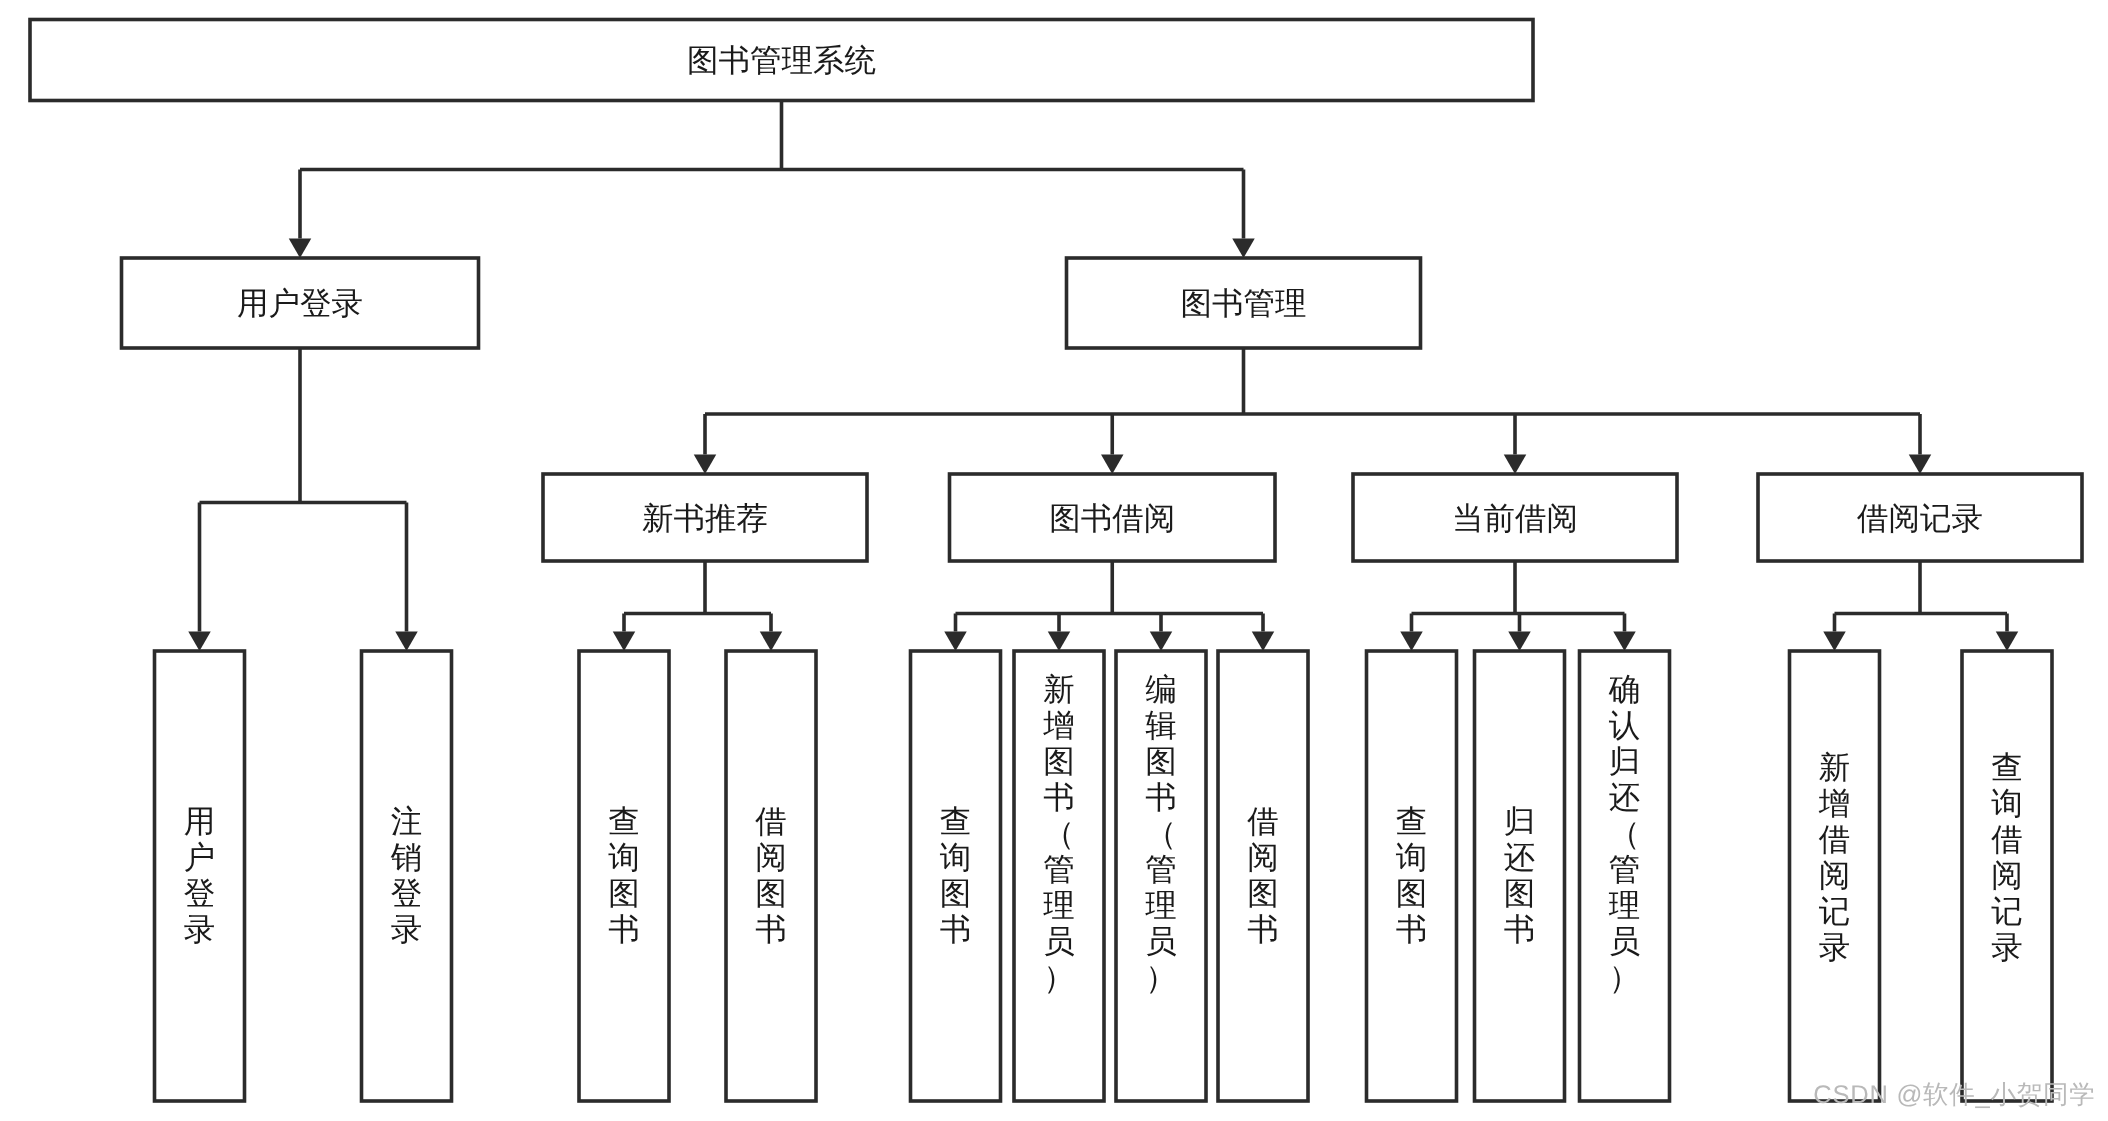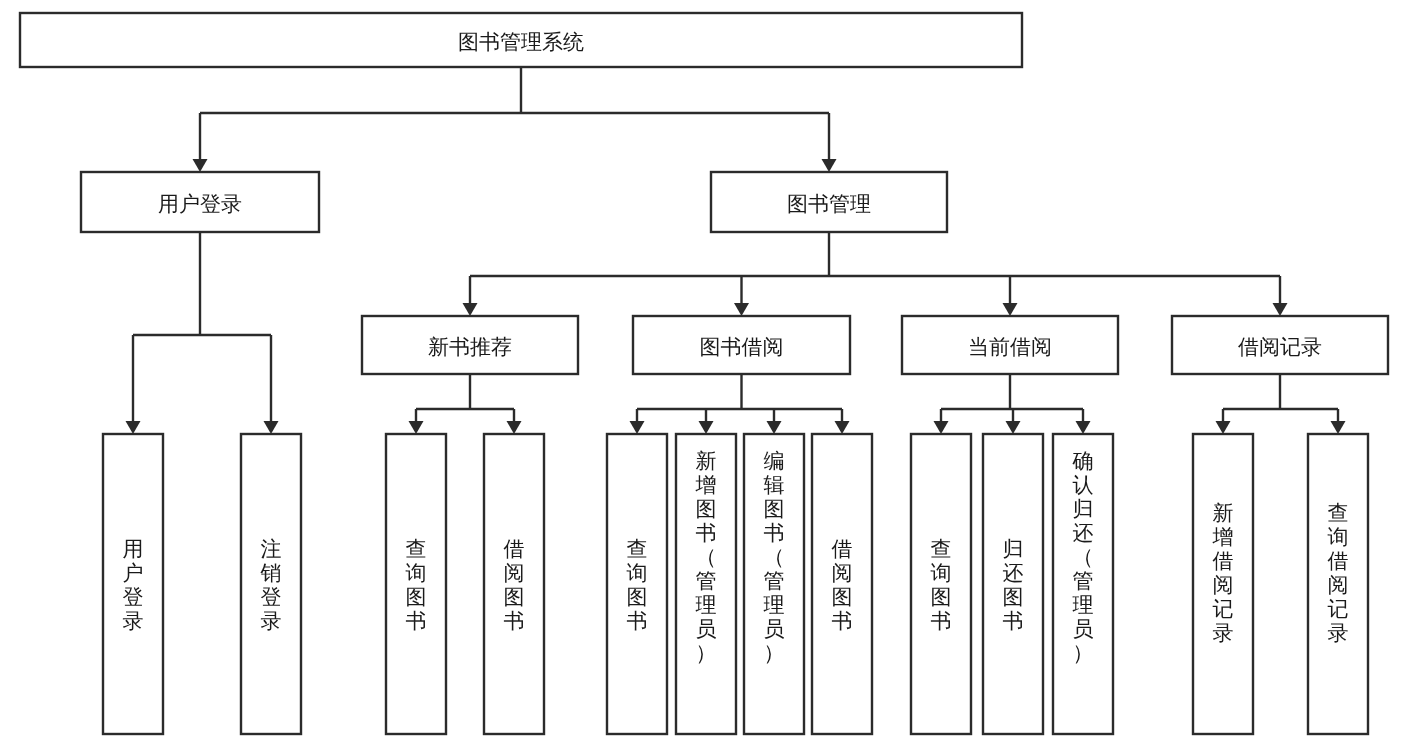--- a/index.html
+++ b/index.html
@@ -196,13 +196,14 @@
         <g>
           <rect x="1193" y="434" width="60" height="300" class="node-box"></rect>
           <text x="1223" class="node-label-vert" text-anchor="middle" font-size="21" fill="#1a1a1a" font-family="&quot;Liberation Sans&quot;, &quot;DejaVu Sans&quot;, sans-serif"><tspan x="1223" y="512" dominant-baseline="central">新</tspan><tspan x="1223" y="536" dominant-baseline="central">增</tspan><tspan x="1223" y="560" dominant-baseline="central">借</tspan><tspan x="1223" y="584" dominant-baseline="central">阅</tspan><tspan x="1223" y="608" dominant-baseline="central">记</tspan><tspan x="1223" y="632" dominant-baseline="central">录</tspan></text>
         </g>
         <g>
           <rect x="1308" y="434" width="60" height="300" class="node-box"></rect>
           <text x="1338" class="node-label-vert" text-anchor="middle" font-size="21" fill="#1a1a1a" font-family="&quot;Liberation Sans&quot;, &quot;DejaVu Sans&quot;, sans-serif"><tspan x="1338" y="512" dominant-baseline="central">查</tspan><tspan x="1338" y="536" dominant-baseline="central">询</tspan><tspan x="1338" y="560" dominant-baseline="central">借</tspan><tspan x="1338" y="584" dominant-baseline="central">阅</tspan><tspan x="1338" y="608" dominant-baseline="central">记</tspan><tspan x="1338" y="632" dominant-baseline="central">录</tspan></text>
         </g>
       </g>
   </svg>
+  <div class="watermark-text">CSDN @软件_小贺同学</div>
 </div>
 
 </body></html>

